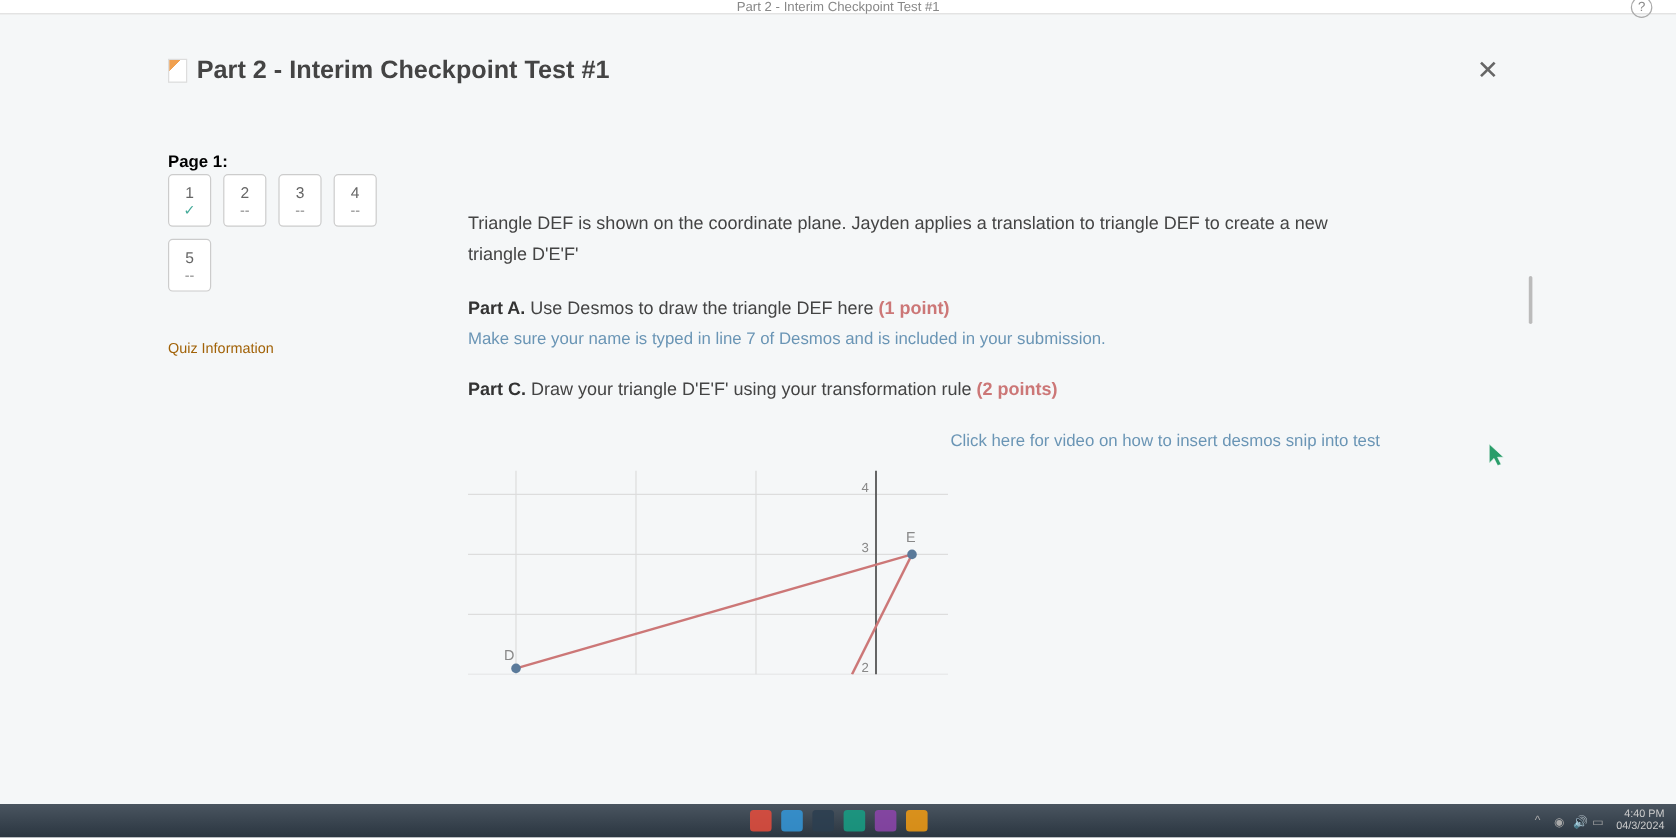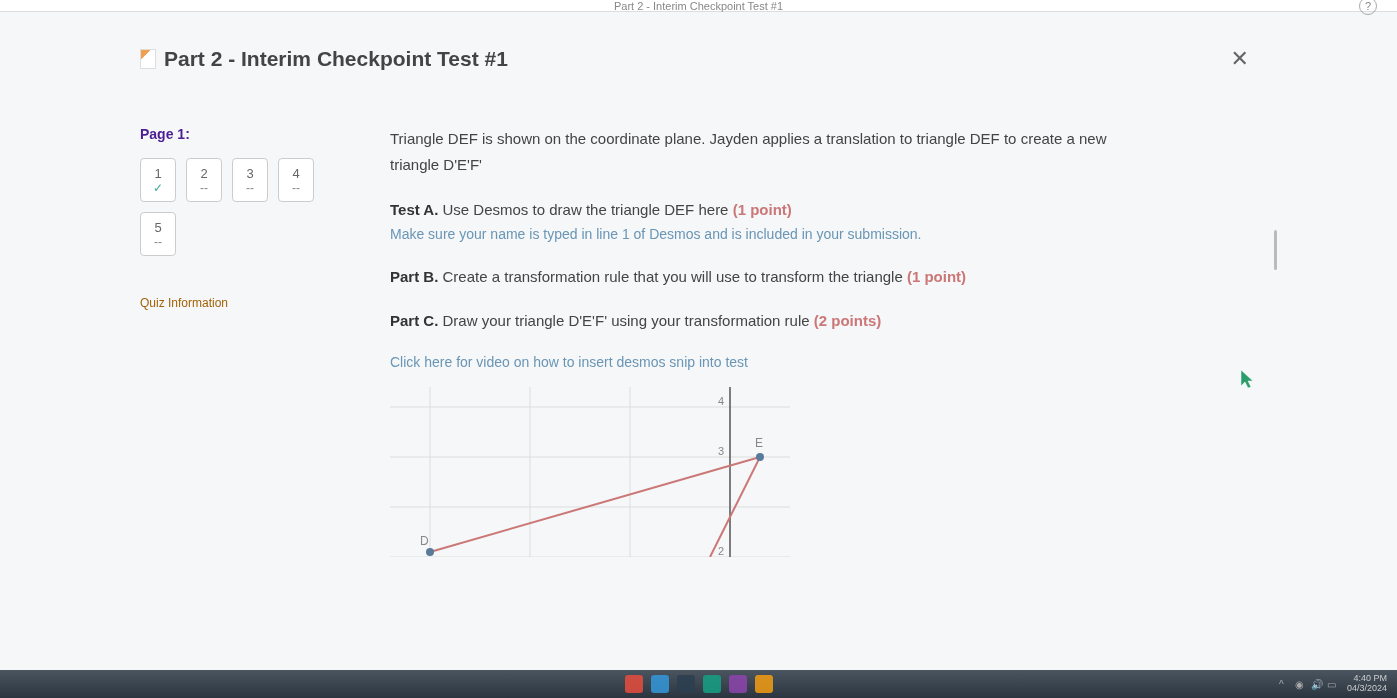--- a/index.html
+++ b/index.html
@@ -80,22 +80,22 @@
       display: flex;
       gap: 70px;
     }
     .sidebar {
       width: 180px;
       flex-shrink: 0;
     }
     .page-label {
       font-size: 14px;
       font-weight: 600;
-      color: #4c1d95;
-      margin-bottom: 16px;
+      color: #000000;
+      margin-bottom: 3px;
     }
     .question-grid {
       display: flex;
       flex-wrap: wrap;
       gap: 10px;
       margin-bottom: 40px;
     }
     .q-box {
       width: 36px;
       height: 44px;
@@ -117,30 +117,31 @@
       font-size: 12px;
       color: #a16207;
     }
     .question-content {
       flex: 1;
       font-size: 15px;
       color: #444;
       line-height: 1.7;
       max-width: 760px;
     }
-    .prompt-text { margin-bottom: 20px; }
+    .prompt-text { margin-bottom: 20px; margin-top: 48px; }
     .part-block { margin-bottom: 18px; }
     .part-label { font-weight: 600; color: #333; }
     .points { color: #c77; font-weight: bold; }
     .hint-text { color: #6a95b5; font-size: 14px; }
     .video-link {
       color: #6a95b5;
       font-size: 14px;
       margin-bottom: 12px;
       display: block;
+      text-align: right;
     }
     .graph-container {
       width: 400px;
       height: 170px;
       position: relative;
       margin-top: 10px;
     }
     .graph-svg { width: 100%; height: 100%; }
     .cursor-arrow {
       position: absolute;
@@ -245,27 +246,24 @@
           <span class="q-status">--</span>
         </div>
       </div>
       <div class="quiz-info">Quiz Information</div>
     </div>
 
     <div class="question-content">
       <div class="prompt-text">Triangle DEF is shown on the coordinate plane. Jayden applies a translation to triangle DEF to create a new triangle D'E'F'</div>
 
       <div class="part-block">
-        <span class="part-label">Test A.</span><span> Use Desmos to draw the triangle DEF here </span><span class="points">(1 point)</span>
-        <div class="hint-text">Make sure your name is typed in line 1 of Desmos and is included in your submission.</div>
+        <span class="part-label">Part A.</span><span> Use Desmos to draw the triangle DEF here </span><span class="points">(1 point)</span>
+        <div class="hint-text">Make sure your name is typed in line 7 of Desmos and is included in your submission.</div>
       </div>
 
-      <div class="part-block">
-        <span class="part-label">Part B.</span><span> Create a transformation rule that you will use to transform the triangle </span><span class="points">(1 point)</span>
-      </div>
 
       <div class="part-block">
         <span class="part-label">Part C.</span><span>  Draw your triangle D'E'F' using your transformation rule </span><span class="points">(2 points)</span>
       </div>
 
       <div class="video-link">Click here for video on how to insert desmos snip into test</div>
 
       <div class="graph-container">
         <svg class="graph-svg" viewBox="0 0 400 170">
 

